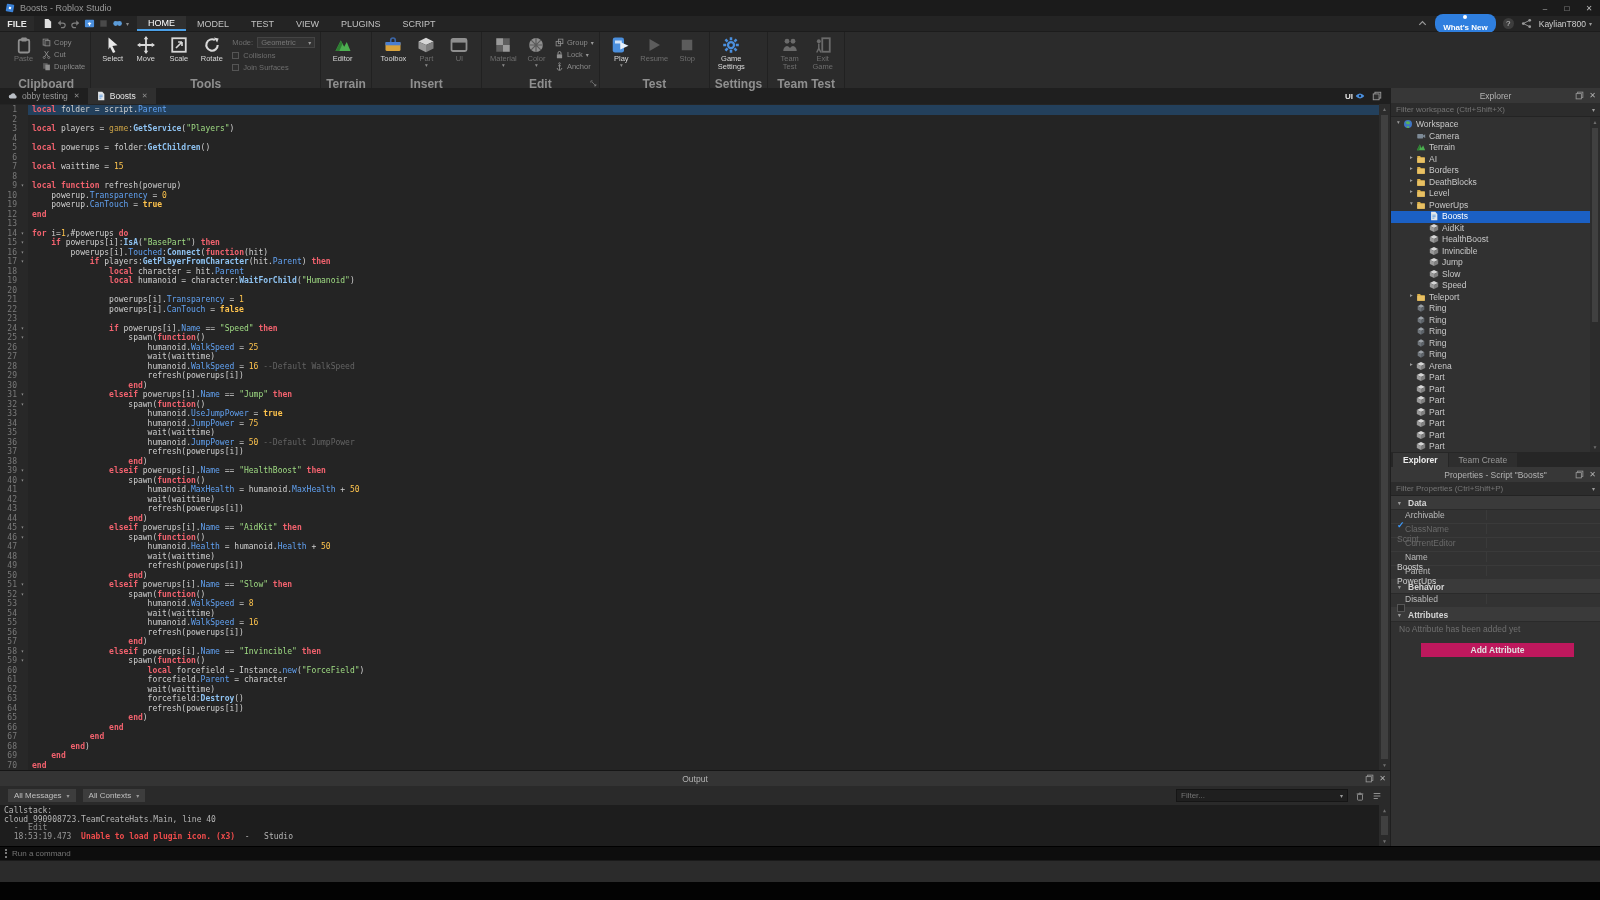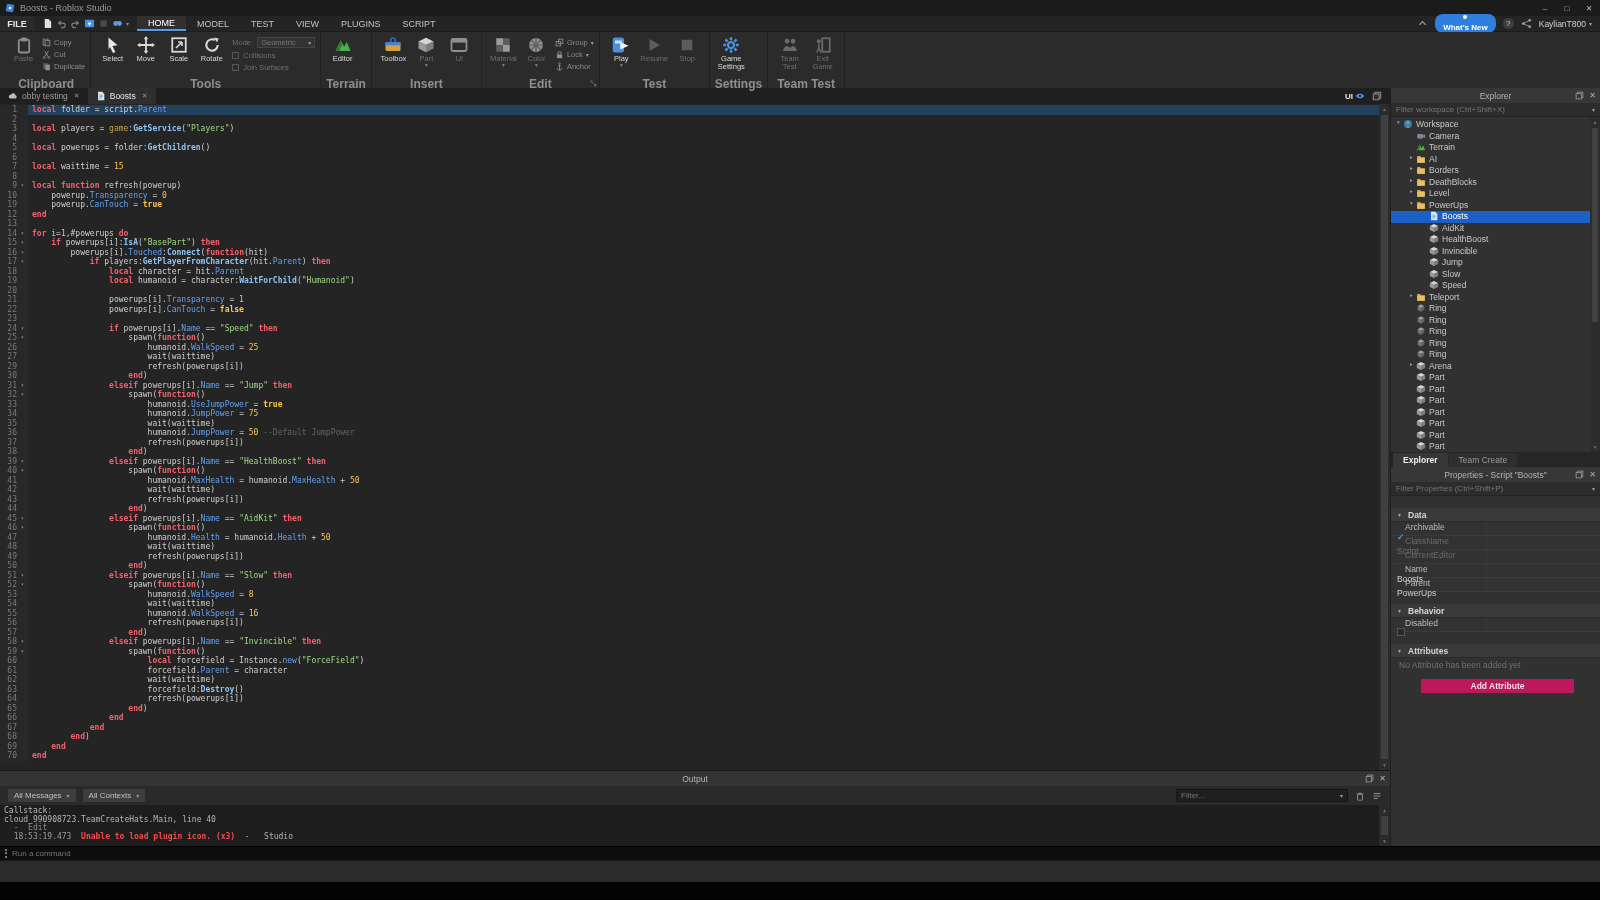--- a/index.html
+++ b/index.html
@@ -146,21 +146,21 @@
   .tthumb{position:absolute;top:11px;left:2px;right:2px;height:58%;background:#404040;}
   .panel-tabs{height:15px;background:#262626;display:flex;align-items:flex-end;gap:1px;
     padding-left:2px;flex:none;}
   .ptab{height:14px;padding:0 10px;font-size:8.5px;display:flex;align-items:center;}
   .ptab.active{background:#373737;color:#ececec;font-weight:bold;}
   .ptab:not(.active){background:#2e2e2e;color:#9a9a9a;}
 
   .properties-panel{flex:1;display:flex;flex-direction:column;}
   .props-content{flex:1;background:#313131;font-size:8.5px;overflow:hidden;}
   .psec{height:14px;background:#3a3a3a;display:flex;align-items:center;gap:5px;color:#d6d6d6;
-    font-weight:bold;border-bottom:1px solid #2a2a2a;padding-left:5px;margin-top:12px;}
+    font-weight:bold;border-bottom:1px solid #2a2a2a;padding-left:5px;}
   .psec .chev{width:7px;}
   .prow{height:14px;display:flex;border-bottom:1px solid #3a3a3a;background:#323232;flex-direction:column;}
   .plabel{width:46%;padding-left:14px;display:flex;align-items:center;color:#bcbcbc;
     border-right:1px solid #3a3a3a;}
   .pvalue{flex:1;padding-left:6px;display:flex;align-items:center;color:#cfcfcf;}
   .prow.disabled .plabel,.prow.disabled .pvalue{color:#6a6a6a;}
   .pcheck{color:#3e9cff;font-weight:bold;font-size:9px;}
   .pbox{width:8px;height:8px;background:#2a2a2a;border:1px solid #555;display:inline-block;}
   .pnote{height:14px;display:flex;align-items:center;color:#6f6f6f;padding-left:8px;}
   .add-attr{margin:7px 26px 0 30px;height:14px;background:#be185d;color:#e3e3e3;
@@ -625,20 +625,21 @@
             <div class="cl"><span class="ln">18</span><span class="fold"></span><span class="codepart">                <span class="kw">local</span> character = hit.<span class="prop">Parent</span></span></div>
             <div class="cl"><span class="ln">19</span><span class="fold"></span><span class="codepart">                <span class="kw">local</span> humanoid = character:<span class="method">WaitForChild</span>(<span class="str">"Humanoid"</span>)</span></div>
             <div class="cl"><span class="ln">20</span><span class="fold"></span><span class="codepart"></span></div>
             <div class="cl"><span class="ln">21</span><span class="fold"></span><span class="codepart">                powerups[i].<span class="prop">Transparency</span> = <span class="num">1</span></span></div>
             <div class="cl"><span class="ln">22</span><span class="fold"></span><span class="codepart">                powerups[i].<span class="prop">CanTouch</span> = <span class="bool">false</span></span></div>
             <div class="cl"><span class="ln">23</span><span class="fold"></span><span class="codepart"></span></div>
             <div class="cl"><span class="ln">24</span><span class="fold">▾</span><span class="codepart">                <span class="kw">if</span> powerups[i].<span class="prop">Name</span> == <span class="str">"Speed"</span> <span class="kw">then</span></span></div>
             <div class="cl"><span class="ln">25</span><span class="fold">▾</span><span class="codepart">                    spawn(<span class="kw">function</span>()</span></div>
             <div class="cl"><span class="ln">26</span><span class="fold"></span><span class="codepart">                        humanoid.<span class="prop">WalkSpeed</span> = <span class="num">25</span></span></div>
             <div class="cl"><span class="ln">27</span><span class="fold"></span><span class="codepart">                        wait(waittime)</span></div>
+            <div class="cl"><span class="ln">28</span><span class="fold"></span><span class="codepart">                        humanoid.<span class="prop">WalkSpeed</span> = <span class="num">16</span> <span class="cmt">--Default WalkSpeed</span></span></div>
             <div class="cl"><span class="ln">29</span><span class="fold"></span><span class="codepart">                        refresh(powerups[i])</span></div>
             <div class="cl"><span class="ln">30</span><span class="fold"></span><span class="codepart">                    <span class="kw">end</span>)</span></div>
             <div class="cl"><span class="ln">31</span><span class="fold">▾</span><span class="codepart">                <span class="kw">elseif</span> powerups[i].<span class="prop">Name</span> == <span class="str">"Jump"</span> <span class="kw">then</span></span></div>
             <div class="cl"><span class="ln">32</span><span class="fold">▾</span><span class="codepart">                    spawn(<span class="kw">function</span>()</span></div>
             <div class="cl"><span class="ln">33</span><span class="fold"></span><span class="codepart">                        humanoid.<span class="prop">UseJumpPower</span> = <span class="bool">true</span></span></div>
             <div class="cl"><span class="ln">34</span><span class="fold"></span><span class="codepart">                        humanoid.<span class="prop">JumpPower</span> = <span class="num">75</span></span></div>
             <div class="cl"><span class="ln">35</span><span class="fold"></span><span class="codepart">                        wait(waittime)</span></div>
             <div class="cl"><span class="ln">36</span><span class="fold"></span><span class="codepart">                        humanoid.<span class="prop">JumpPower</span> = <span class="num">50</span> <span class="cmt">--Default JumpPower</span></span></div>
             <div class="cl"><span class="ln">37</span><span class="fold"></span><span class="codepart">                        refresh(powerups[i])</span></div>
             <div class="cl"><span class="ln">38</span><span class="fold"></span><span class="codepart">                    <span class="kw">end</span>)</span></div>

